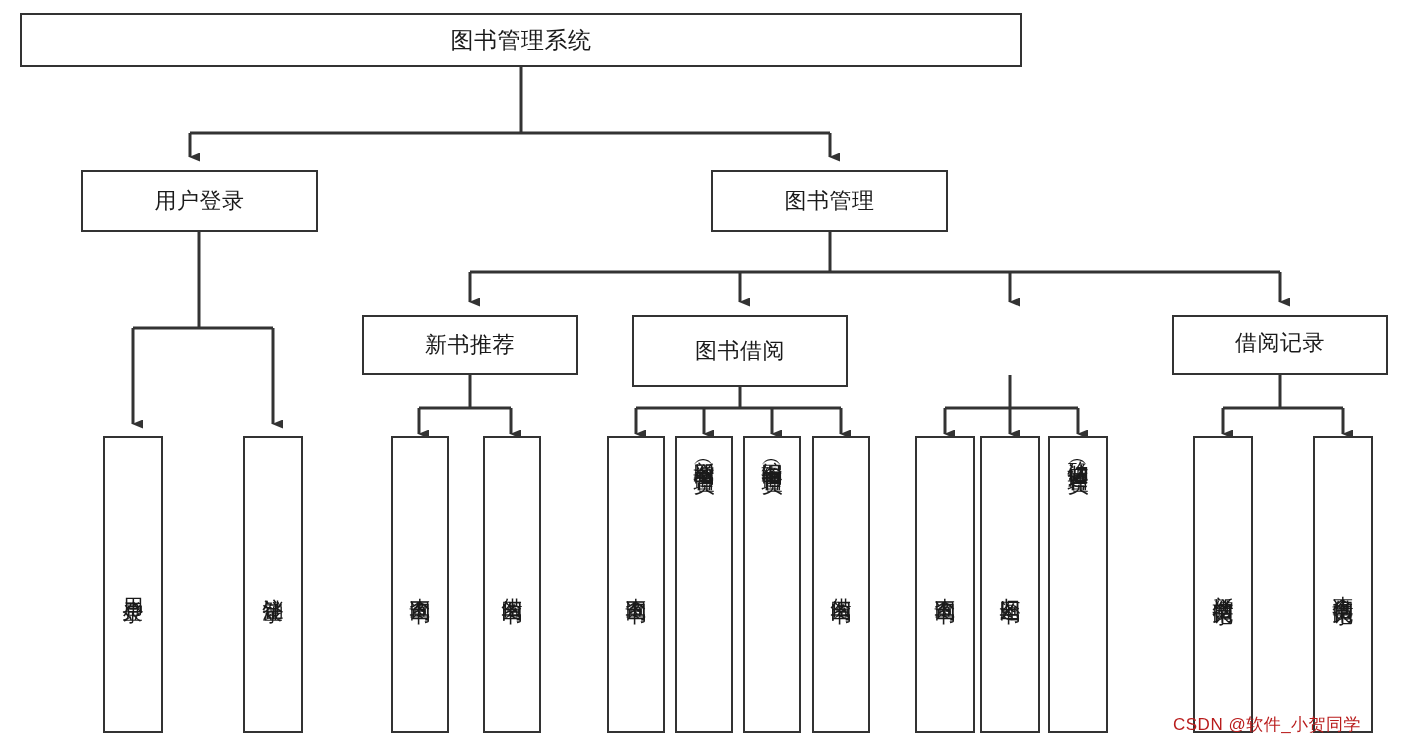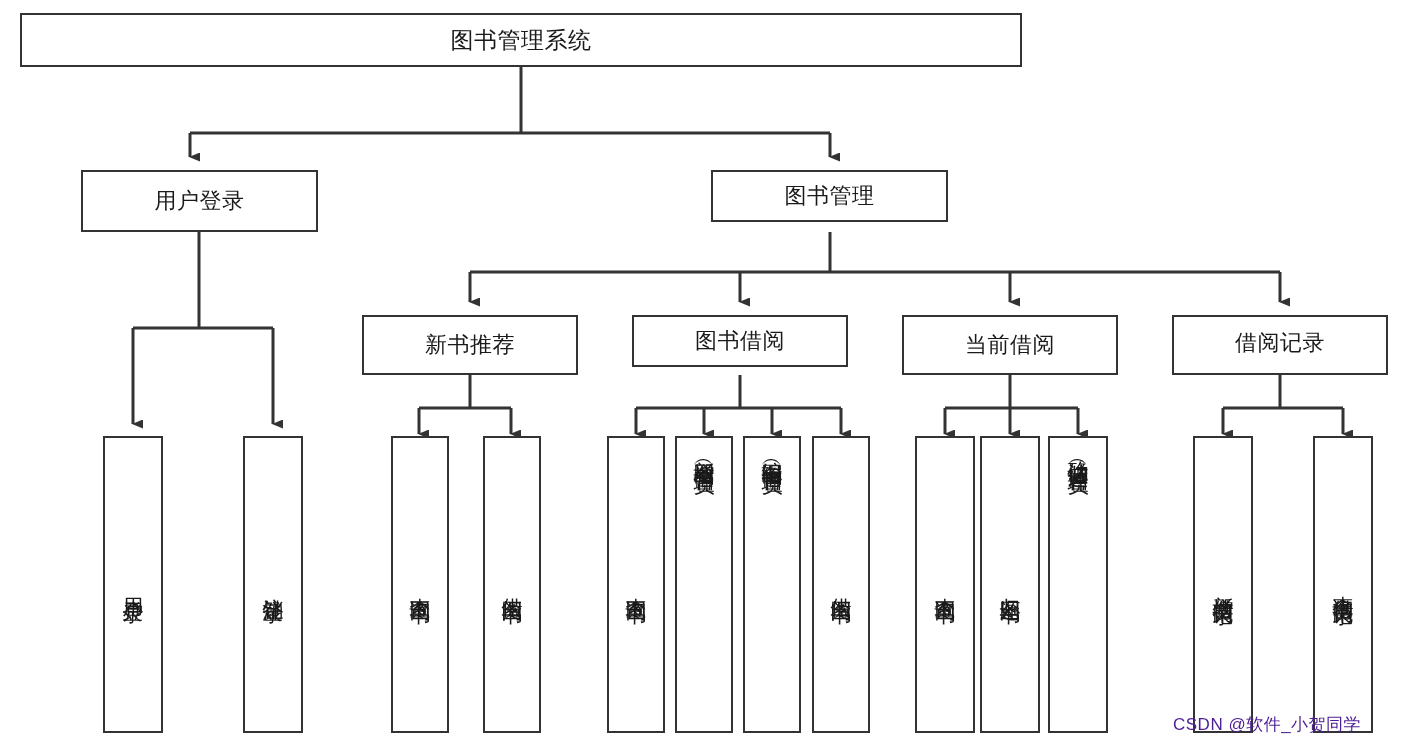--- a/index.html
+++ b/index.html
@@ -62,21 +62,21 @@
   }
   .node-box.vertical.centered {
     align-items: center;
     padding-top: 0;
   }
   #watermark {
     position: absolute;
     left: 1141px;
     top: 713px;
     font-size: 17px;
-    color: #4c1d95;
+    color: #b91c1c;
     letter-spacing: 0.5px;
     white-space: nowrap;
     pointer-events: none;
     padding-left: 32px;
   }
 </style>
 </head>
 <body>
 
 <div id="diagram-root">
@@ -131,32 +131,29 @@
     </g>
   </svg>
 
   <div class="node-box horizontal root" style="left:20px; top:13px; width:1002px; height:54px;">
     <span class="node-label">图书管理系统</span>
   </div>
 
   <div class="node-box horizontal" style="left:81px; top:170px; width:237px; height:62px;">
     <span class="node-label">用户登录</span>
   </div>
-  <div class="node-box horizontal" style="left:711px; top:170px; width:237px; height:52px;">
+  <div class="node-box horizontal" style="left:711px; top:170px; width:237px; height:62px;">
     <span class="node-label">图书管理</span>
   </div>
 
   <div class="node-box horizontal" style="left:362px; top:315px; width:216px; height:60px;align-items:center;">
     <span class="node-label">新书推荐</span>
   </div>
-  <div class="node-box horizontal" style="left:632px; top:315px; width:216px; height:52px;">
+  <div class="node-box horizontal" style="left:632px; top:315px; width:216px; height:72px;">
     <span class="node-label">图书借阅</span>
-  </div>
-  <div class="node-box horizontal" style="left:902px; top:315px; width:216px; height:60px;">
-    <span class="node-label">当前借阅</span>
   </div>
   <div class="node-box horizontal" style="left:1172px; top:315px; width:216px; height:60px;font-family:Liberation Mono, monospace;">
     <span class="node-label">借阅记录</span>
   </div>
 
   <div class="node-box vertical centered" style="left:103px; top:436px; width:60px; height:297px;">
     <span class="node-label">用户登录</span>
   </div>
   <div class="node-box vertical centered" style="left:243px; top:436px; width:60px; height:297px;">
     <span class="node-label">注销登录</span>

